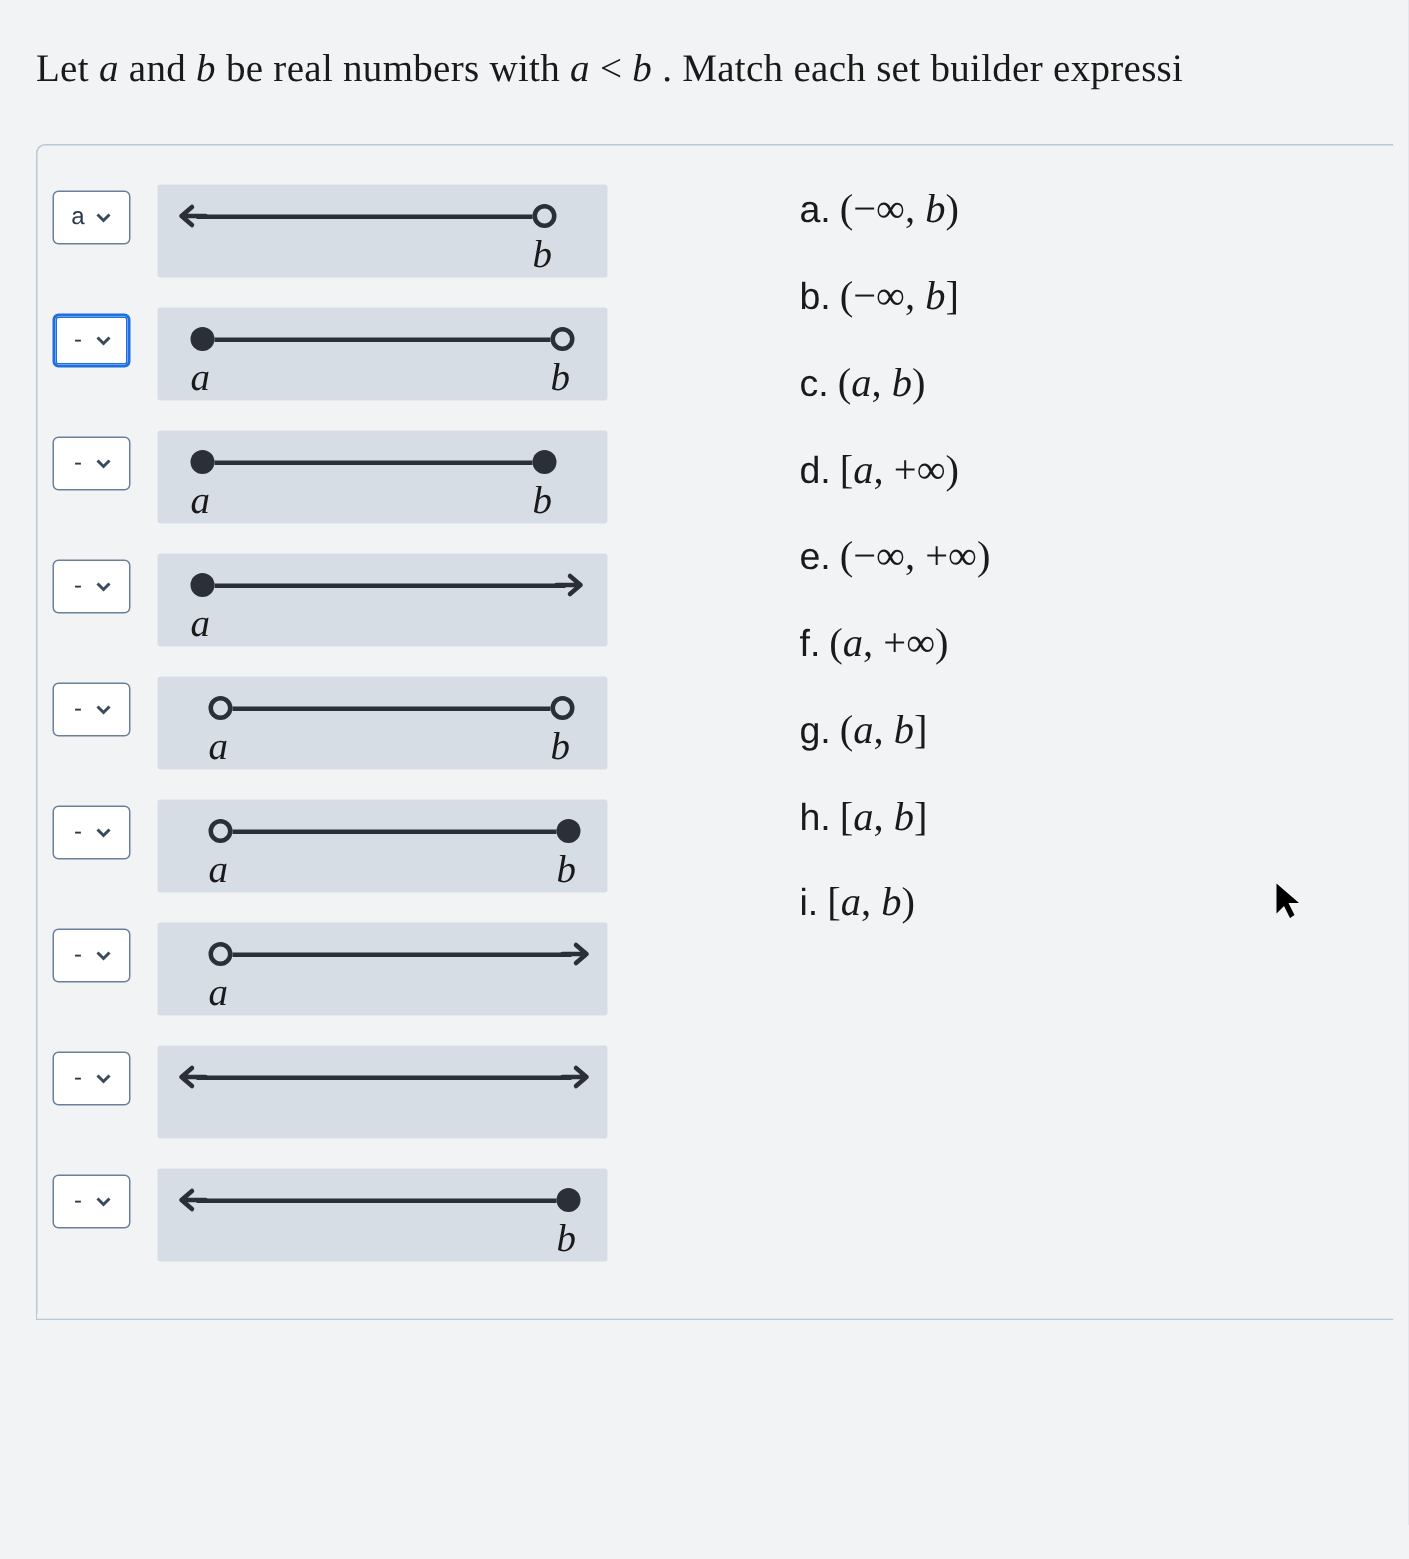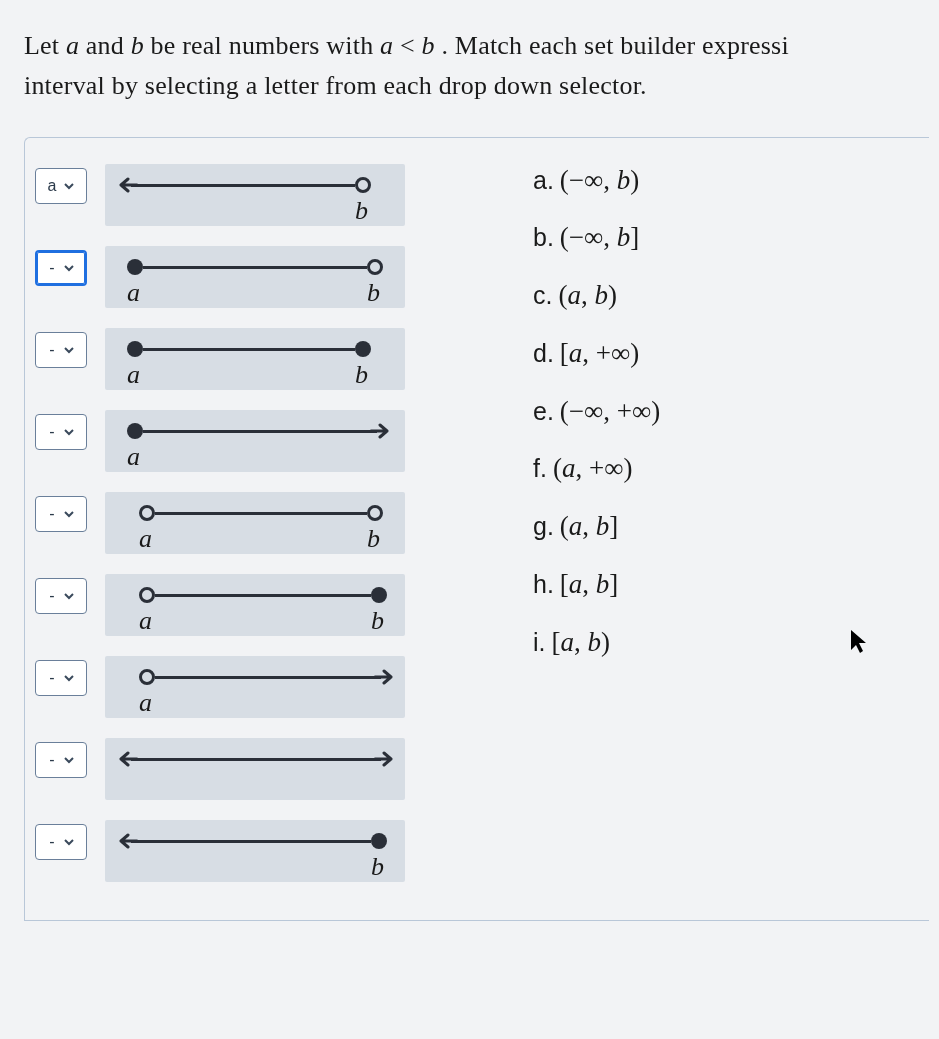--- a/index.html
+++ b/index.html
@@ -109,21 +109,20 @@
     width: 20px; height: 26px;
   }
 </style>
 </head>
 <body>
 
 <div class="page">
 
   <p class="instr">
     <span>Let </span><span class="mi">a</span><span>  and </span><span class="mi">b</span><span>  be real numbers with </span><span class="mi">a</span><span> &lt; </span><span class="mi">b</span><span> . Match each set builder expressi</span><br>
-    <span>interval by selecting a letter from each drop down selector.</span>
   </p>
 
   <div class="panel-border">
     <div class="cols">
       <div class="left" id="left-col">
           <div class="row">
             <div class="dd">
               <span class="val">a</span>
               <svg class="chev" viewBox="0 0 12 12">
                 <path d="M2 4 L6 8 L10 4" fill="none" stroke="#3a4a5c" stroke-width="2"></path>

